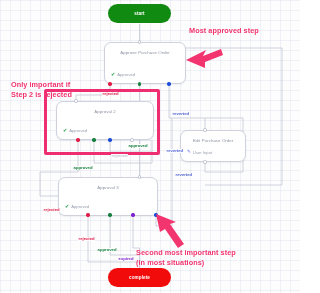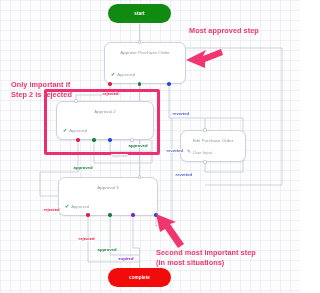--- a/index.html
+++ b/index.html
@@ -218,21 +218,21 @@
   <div class="edge-label lbl-reverted" style="left:166px;top:149px;">reverted</div>
   <div class="edge-label lbl-reverted" style="left:175px;top:173px;">reverted</div>
 
   <div class="anno" style="left:189px;top:26px;">Most approved step</div>
 
   <div style="position:absolute;left:11px;top:80px;">
     <div class="anno" style="position:static;">Only important if</div>
     <div class="anno" style="position:static;">Step 2 is rejected</div>
   </div>
 
-  <div style="position:absolute;left:156px;top:248px;">
+  <div style="position:absolute;left:136px;top:248px;">
     <div class="anno" style="position:static;">Second most important step</div>
     <div class="anno" style="position:static;">(in most situations)</div>
   </div>
 
   <svg class="wires" viewBox="0 0 300 293">
     <g fill="#f2356f">
 
       <path d="M186 60 L206 50 L203 56 L221 49 L223 55 L205 62 L205 68 Z"></path>
 
       <path d="M156 214 L176 222 L170 224 L184 244 L178 248 L165 229 L160 232 Z"></path>

